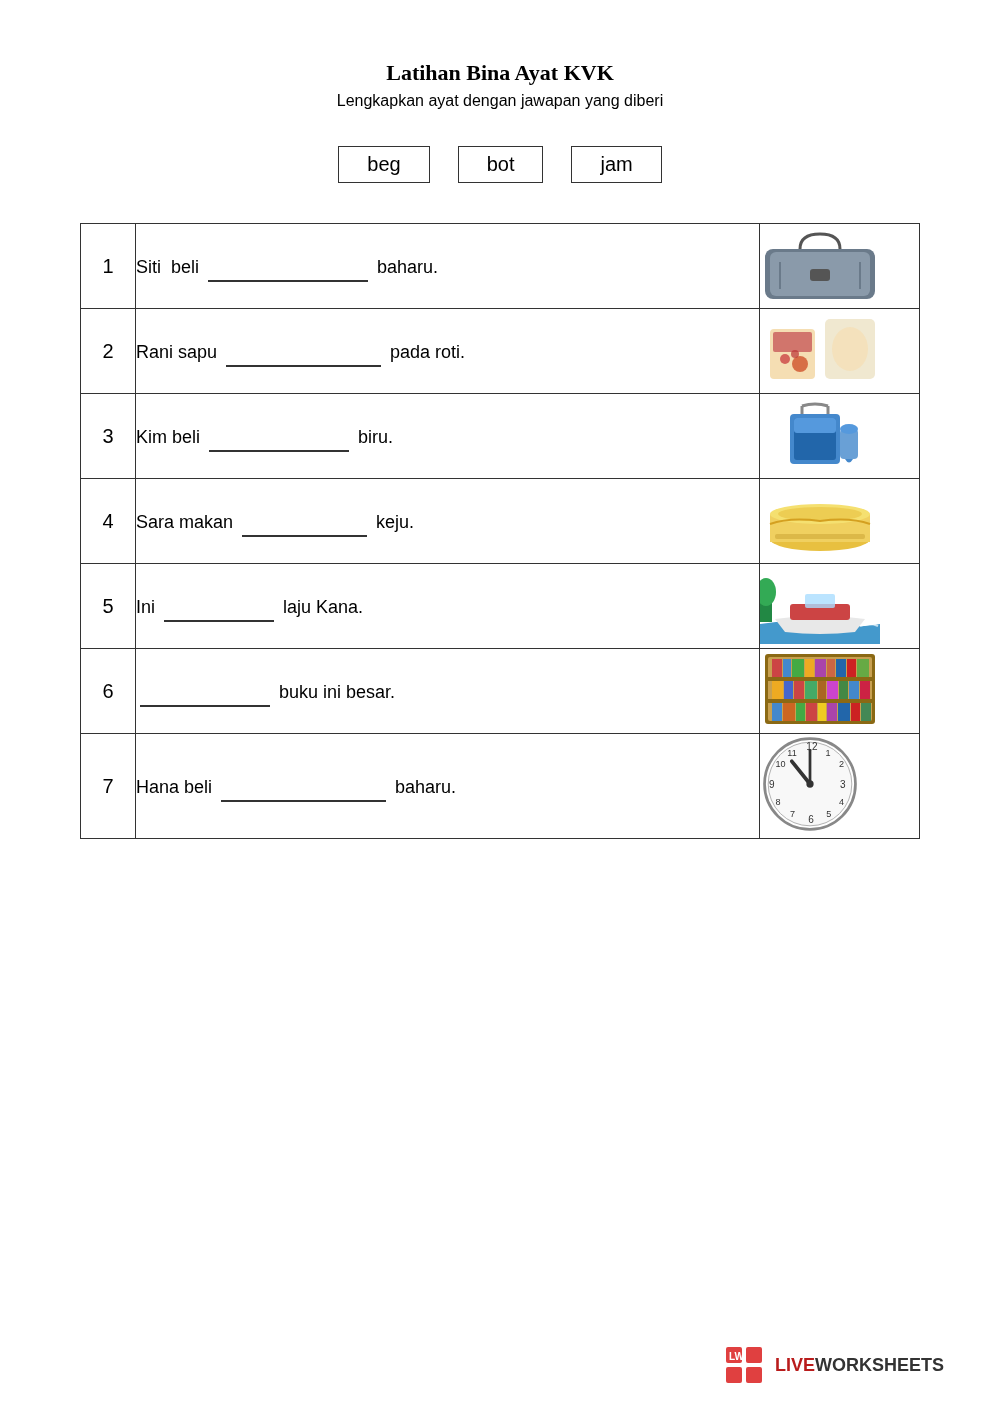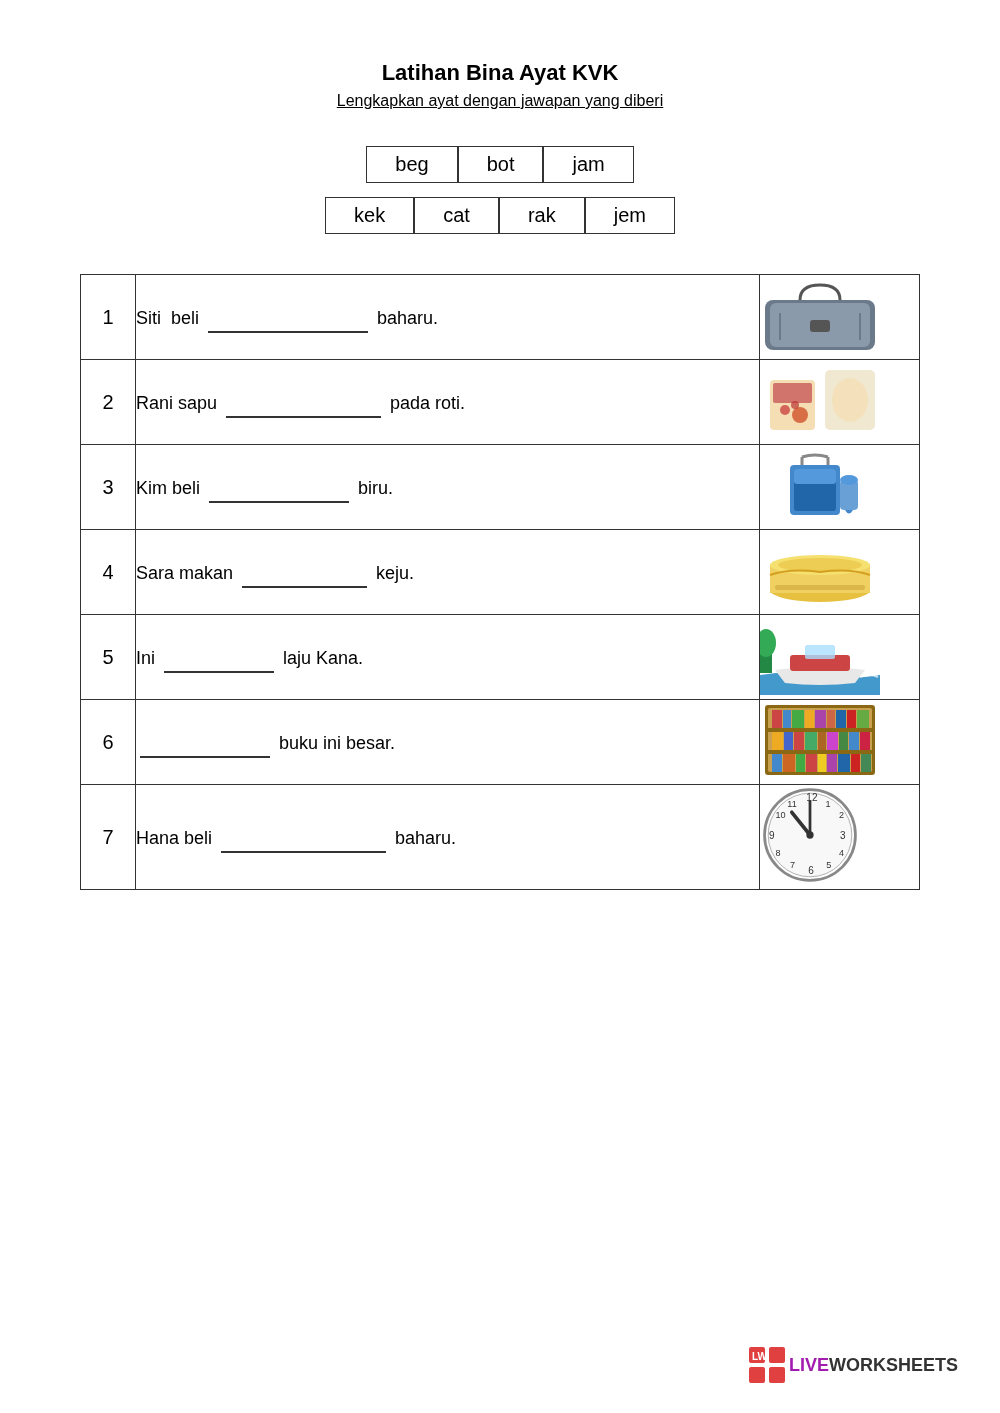--- a/index.html
+++ b/index.html
@@ -12,38 +12,38 @@
       padding: 60px 80px 80px 80px;
     }
 
     .header {
       text-align: center;
       margin-bottom: 30px;
     }
     .header-title {
       font-size: 22px;
       font-weight: bold;
-      font-family: Liberation Sans, sans-serif;
+      font-family: Liberation Serif, serif;
       margin-bottom: 6px;
     }
     .header-subtitle {
       font-size: 16px;
       font-family: Arial, sans-serif;
-      text-decoration: underline;
     }
 
     .word-bank {
       display: flex;
       flex-direction: column;
       align-items: center;
       gap: 14px;
       margin: 36px 0 40px 0;
     }
     .word-row {
       display: flex;
+      gap: 28px;
       justify-content: center;
     }
     .word-box {
       border: 1.5px solid #333;
       padding: 6px 28px;
       font-size: 20px;
       font-family: Arial, sans-serif;
       min-width: 70px;
       text-align: center;
     }
@@ -83,24 +83,24 @@
       display: inline-block;
       border-bottom: 2px solid #333;
       min-width: 120px;
       margin: 0 4px;
       vertical-align: bottom;
     }
 
     .liveworksheets-logo {
       position: absolute;
       bottom: 30px;
-      right: 42px;
+      right: 56px;
       display: flex;
       align-items: center;
-      gap: 4px;
+      gap: 13px;
     }
     .logo-text {
       font-size: 18px;
       font-weight: bold;
       font-family: Arial, sans-serif;
       color: #333;
     }
     .logo-text span {
       color: #e04040;
     }
@@ -117,26 +117,20 @@
 <div class="header">
   <div class="header-title">Latihan Bina Ayat KVK</div>
   <div class="header-subtitle">Lengkapkan ayat dengan jawapan yang diberi</div>
 </div>
 
 <div class="word-bank">
   <div class="word-row">
     <div class="word-box">beg</div>
     <div class="word-box">bot</div>
     <div class="word-box">jam</div>
-  </div>
-  <div class="word-row">
-    <div class="word-box">kek</div>
-    <div class="word-box">cat</div>
-    <div class="word-box">rak</div>
-    <div class="word-box">jem</div>
   </div>
 </div>
 
 <table class="exercise-table">
 
   <tbody>
       <tr>
     <td class="row-number">1</td>
     <td class="row-sentence">
       Siti &nbsp;beli <span class="blank" style="min-width:160px;">&nbsp;</span> baharu.
@@ -320,14 +314,14 @@
   </table>
 
 <div class="liveworksheets-logo">
   <svg width="36" height="36" viewBox="0 0 36 36">
     <rect x="0" y="0" width="16" height="16" rx="2" fill="#e04040"></rect>
     <rect x="20" y="0" width="16" height="16" rx="2" fill="#e04040"></rect>
     <rect x="0" y="20" width="16" height="16" rx="2" fill="#e04040"></rect>
     <rect x="20" y="20" width="16" height="16" rx="2" fill="#e04040"></rect>
     <text x="3" y="13" font-size="10" font-family="Arial" font-weight="bold" fill="#fff">LW</text>
   </svg>
-  <span class="logo-text"><span style="color:#a21caf;">LIVE</span>WORKSHEETS</span>
+  <span class="logo-text"><span style="color:#b91c1c;">LIVE</span>WORKSHEETS</span>
 </div>
 
 </body></html>

